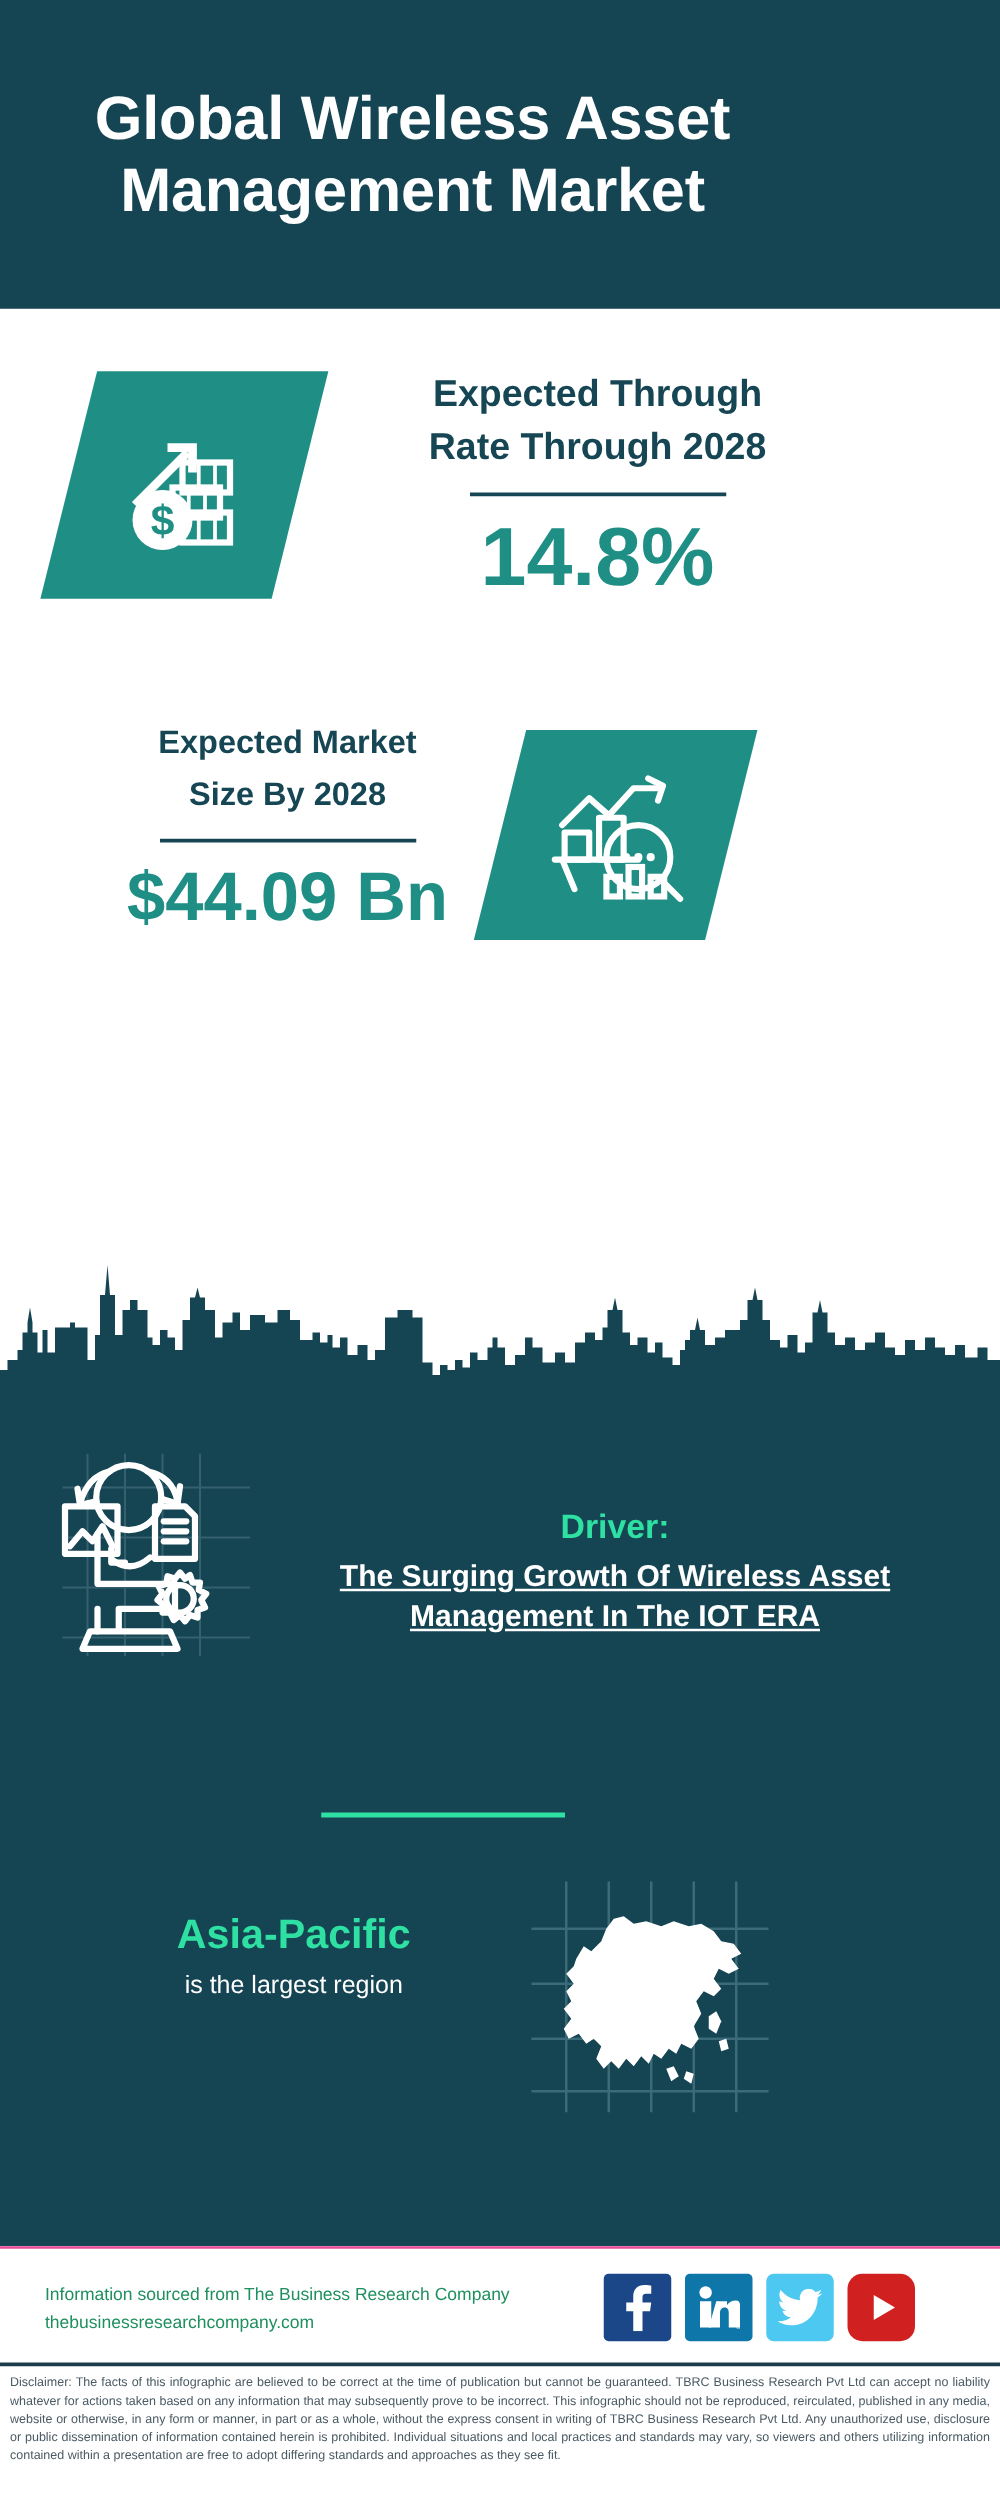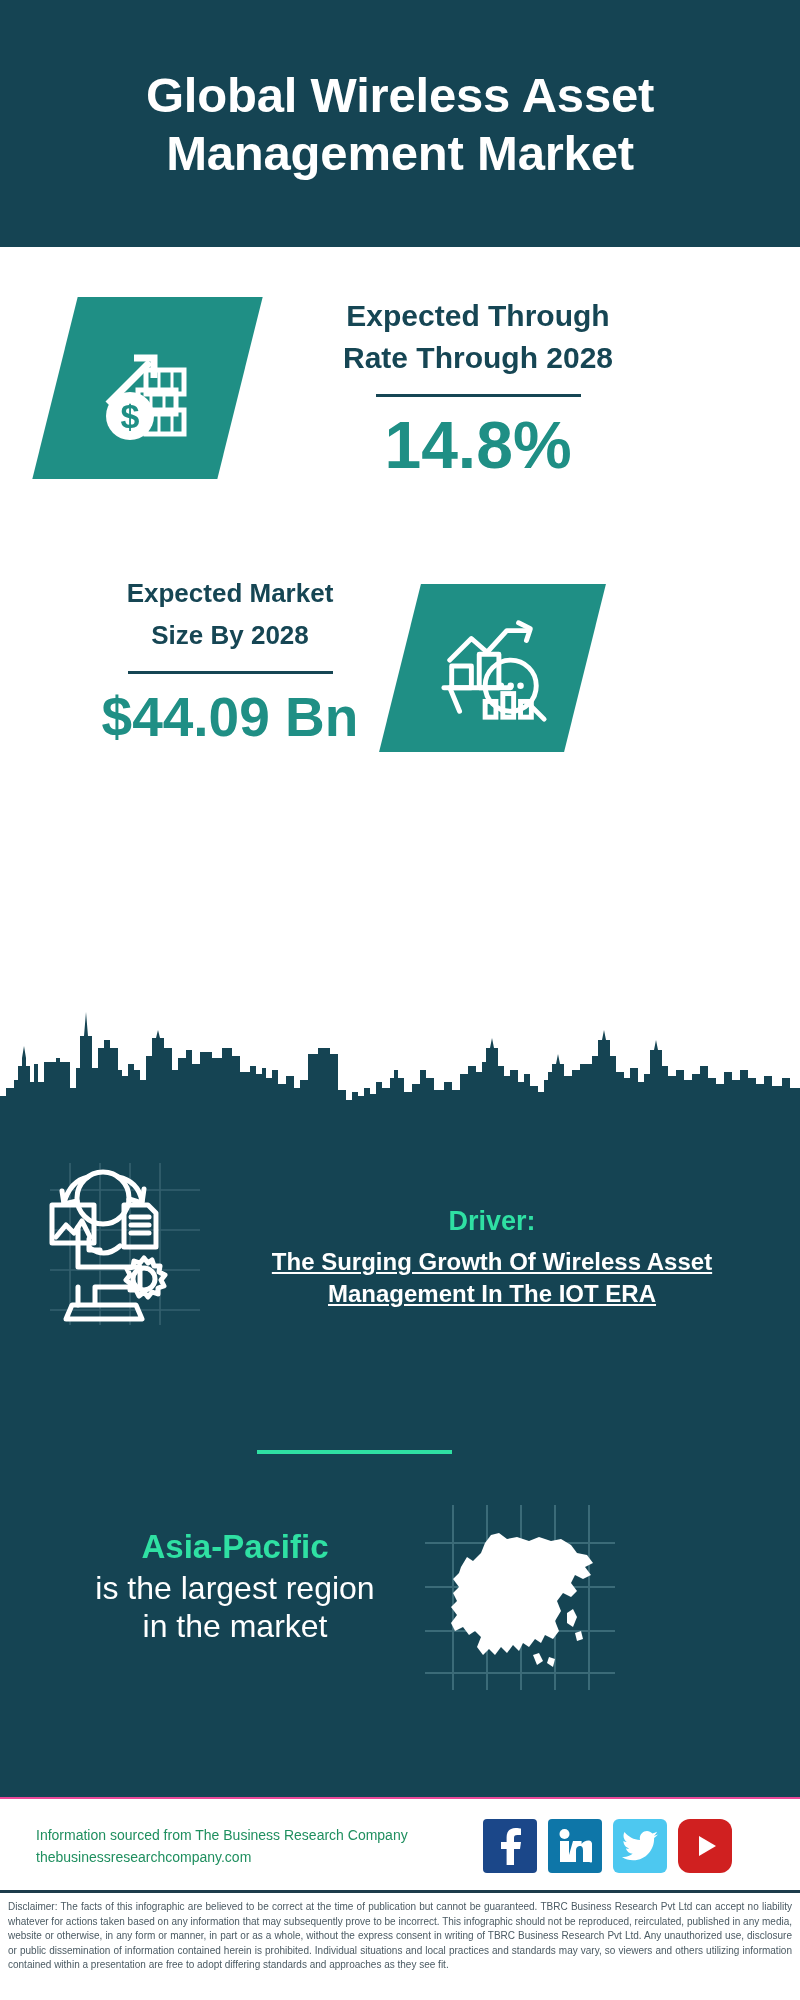--- a/index.html
+++ b/index.html
@@ -18,21 +18,20 @@
   }
 
   
   .header {
     position: absolute;
     left: 0; top: 0;
     width: 800px; height: 247px;
     background: #154453;
     display: flex;
     align-items: center;
-    justify-content: center;
   }
   .header-title {
     color: #ffffff;
     font-size: 49px;
     line-height: 58px;
     font-weight: 700;
     text-align: center;
     letter-spacing: -0.2px;
     font-stretch: condensed;
     font-family: "Liberation Sans Narrow", "Liberation Sans", sans-serif;
@@ -199,21 +198,21 @@
   }
   .region-name {
     color: #2FE0A3;
     font-size: 33px;
     line-height: 44px;
     font-weight: 700;
     font-family: "Liberation Sans Narrow", "Liberation Sans", sans-serif;
   }
   .region-sub {
     color: #ffffff;
-    font-size: 32px;
+    font-size: 20px;
     line-height: 38px;
     font-weight: 400;
     font-family: "Liberation Sans Narrow", "Liberation Sans", sans-serif;
   }
   .map-wrap {
     position: absolute;
     left: 425px; top: 0px;
     width: 190px; height: 185px;
   }
 
@@ -404,21 +403,20 @@
         <div class="driver-body">The Surging Growth Of Wireless Asset Management In The IOT ERA</div>
       </div>
     </div>
 
     <div class="rule-green"></div>
 
     <div class="region-row">
       <div class="region-text">
         <div class="region-name">Asia-Pacific</div>
         <div class="region-sub">is the largest region</div>
-        <div class="region-sub">in the market</div>
       </div>
       <div class="map-wrap">
         <svg width="190" height="185" viewBox="0 0 190 185">
           <g stroke="#3b6b78" stroke-width="2" fill="none">
             <line x1="28" y1="0" x2="28" y2="185"></line>
             <line x1="62" y1="0" x2="62" y2="185"></line>
             <line x1="96" y1="0" x2="96" y2="185"></line>
             <line x1="130" y1="0" x2="130" y2="185"></line>
             <line x1="164" y1="0" x2="164" y2="185"></line>
             <line x1="0" y1="38" x2="190" y2="38"></line>

